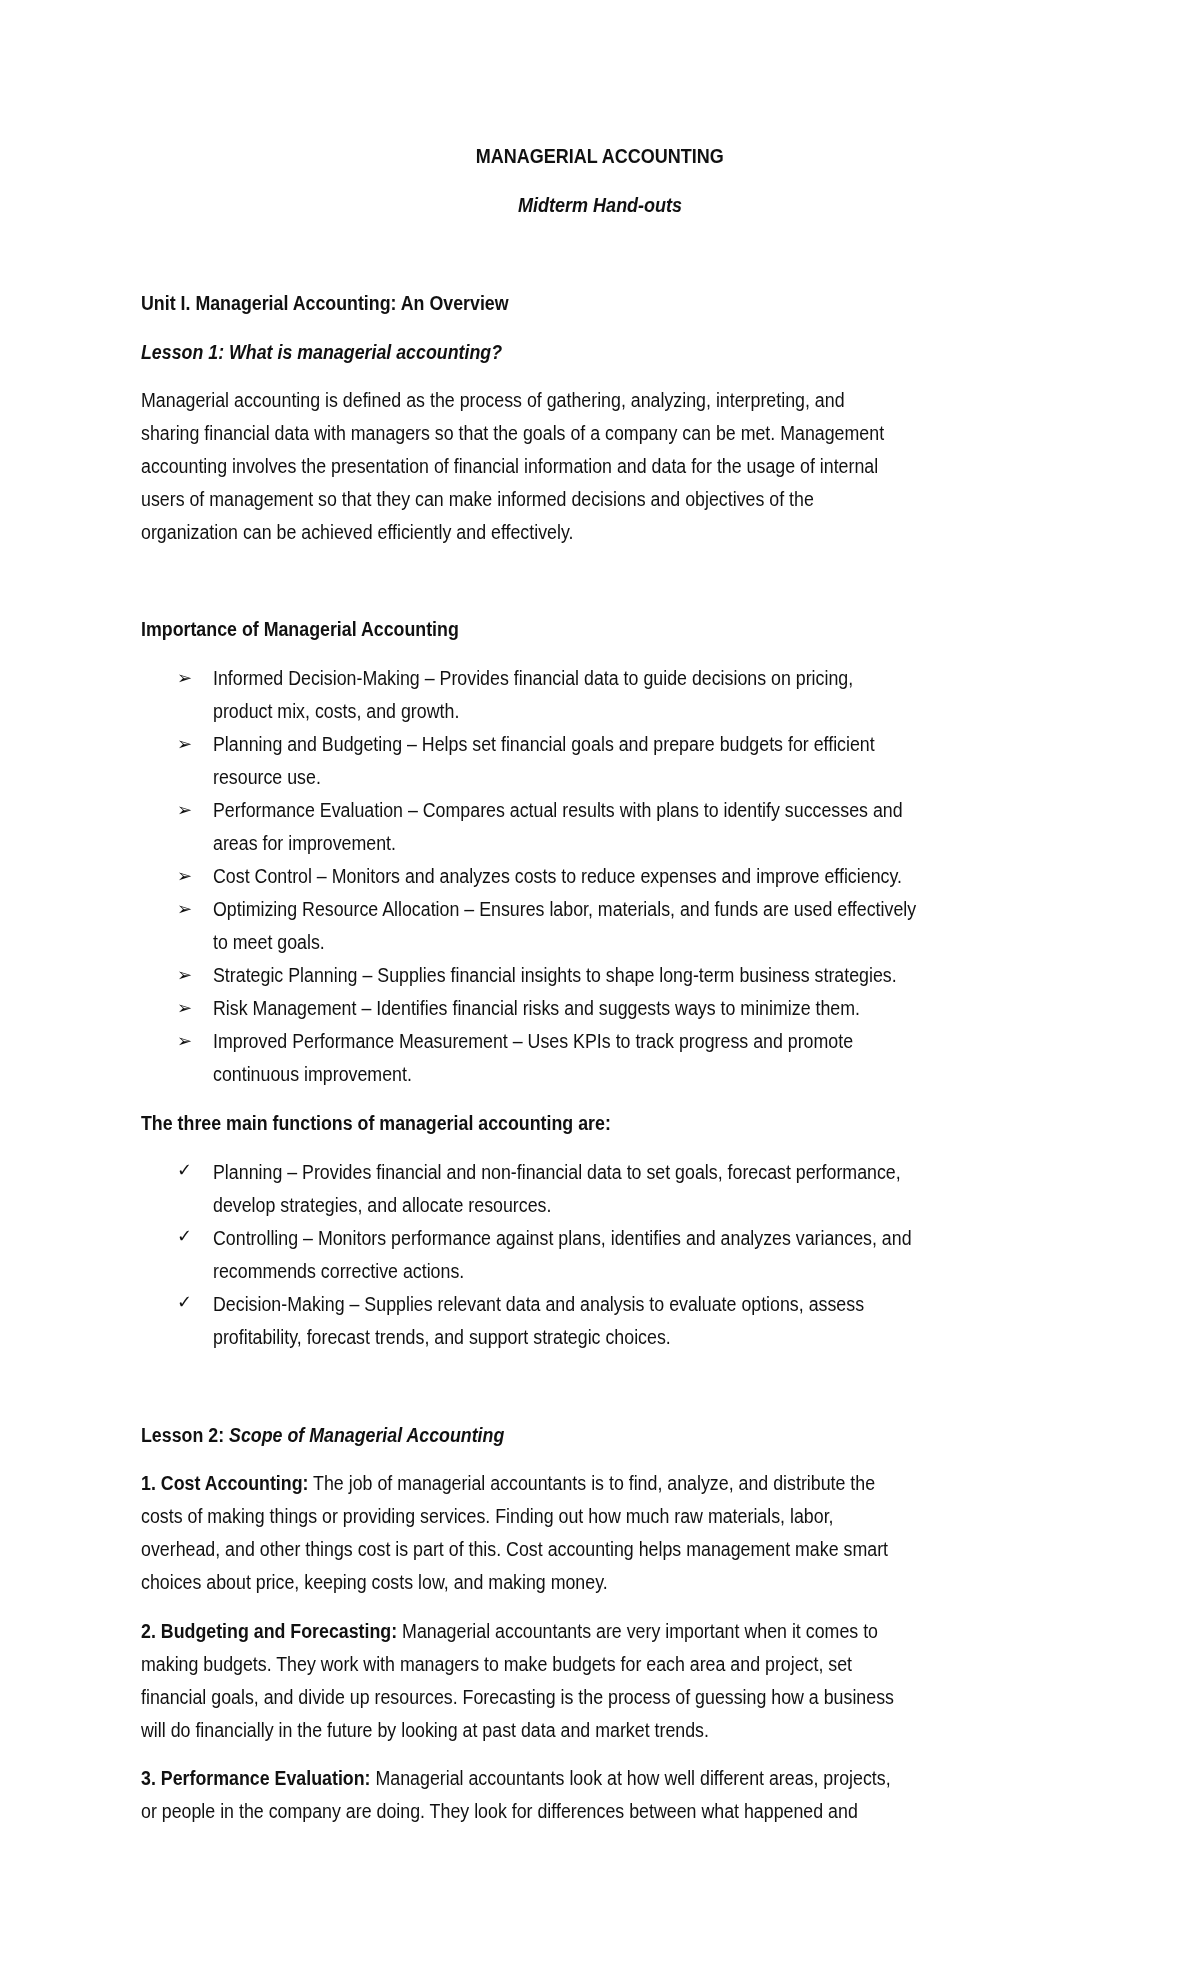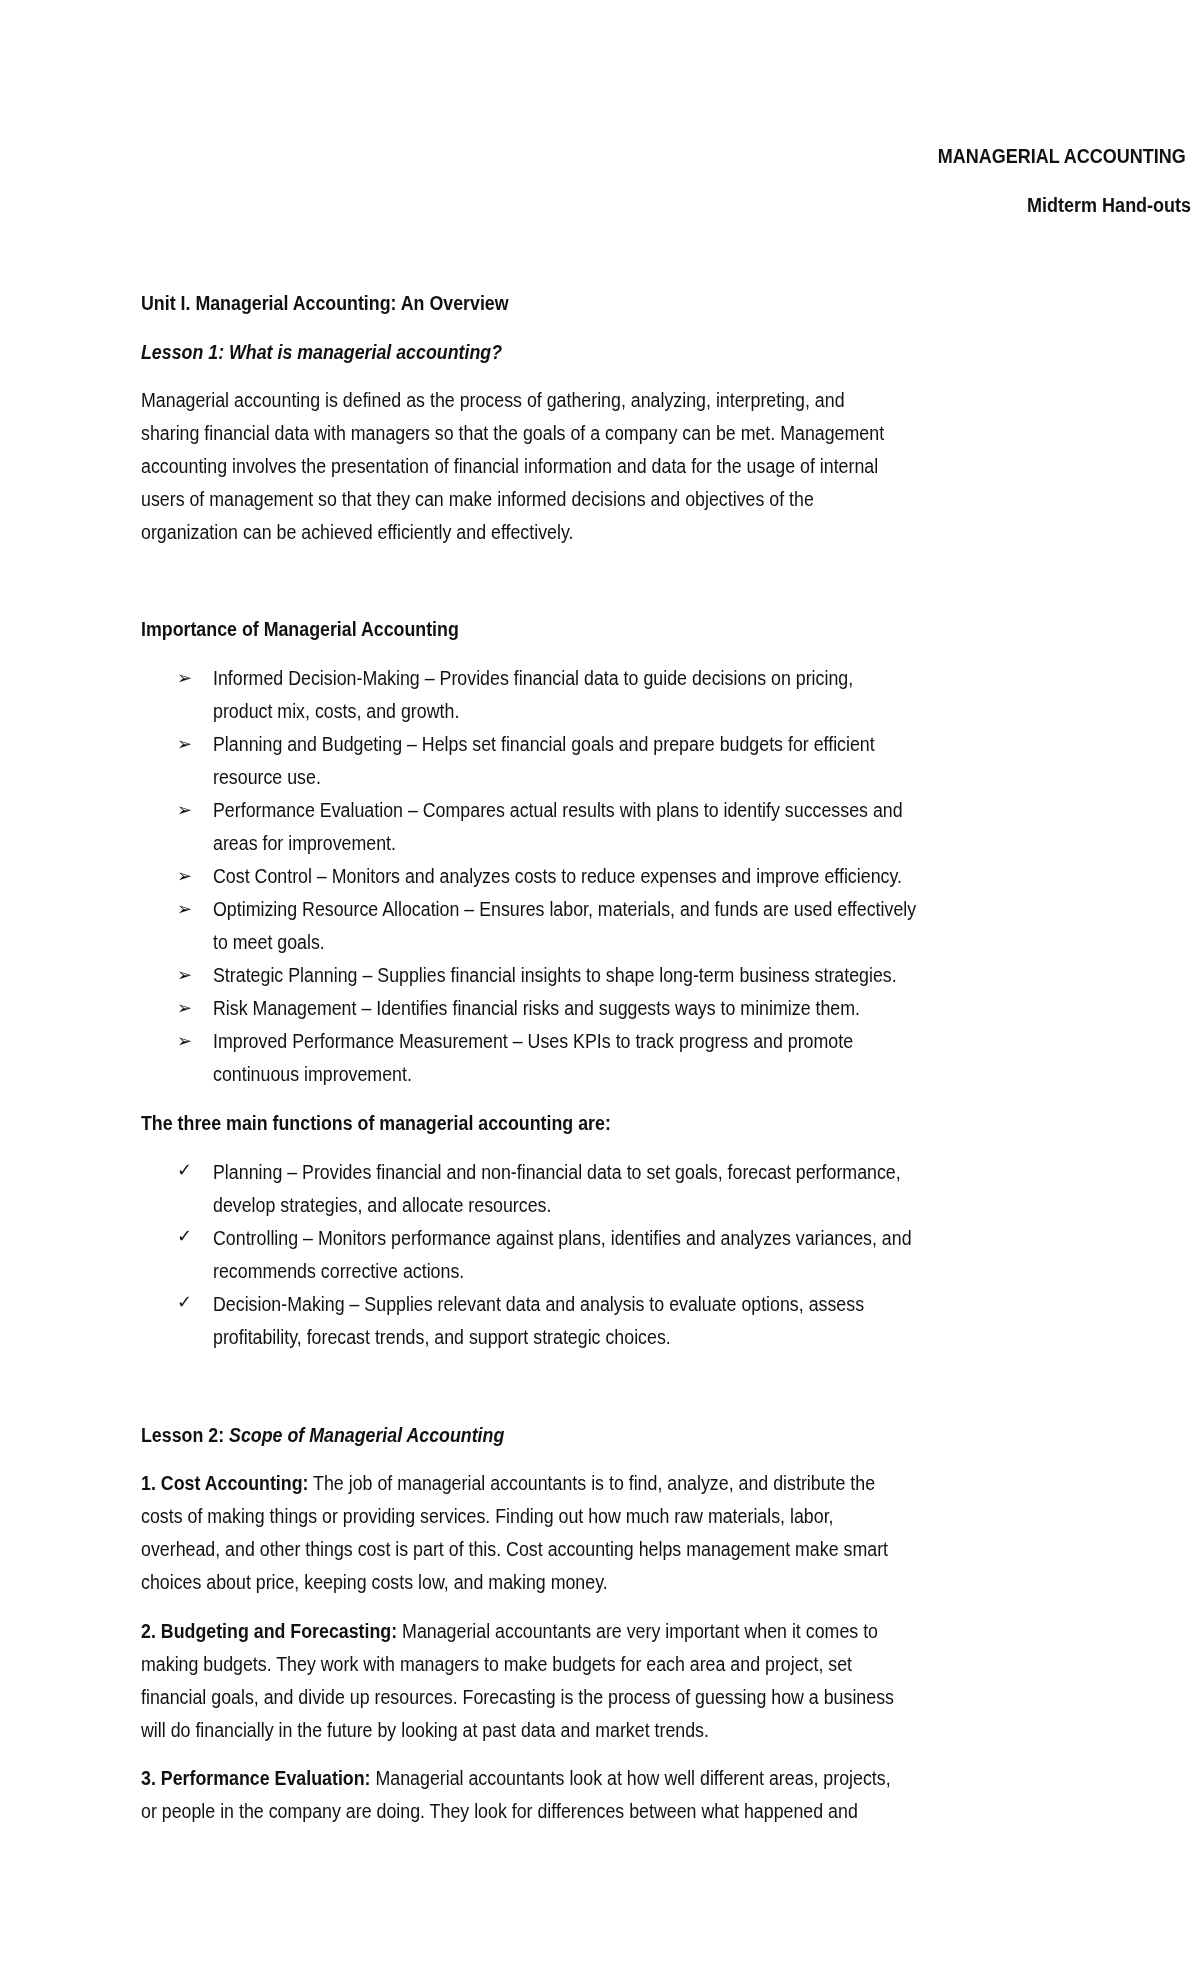--- a/index.html
+++ b/index.html
@@ -1,30 +1,30 @@
 <!DOCTYPE html>
 <html><head>
 <meta charset="utf-8">
 <style>
   html, body { margin:0; padding:0; background:#ffffff; }
   body { width:1200px; height:1976px; position:relative; overflow:hidden;
          font-family:"Liberation Sans", sans-serif; color:#111111; }
   .ln { position:absolute; white-space:nowrap; font-size:20px; line-height:24px;
         transform-origin:left center; transform:scaleX(0.89); }
-  .ctr { left:0; width:1200px; text-align:right; transform:none; }
+  .ctr { left:0; width:1200px; text-align:center; transform:none; }
   .ctr span { display:inline-block; transform:scaleX(0.9); }
   .b { font-weight:bold; }
   .i { font-style:italic; }
   .glyph { position:absolute; font-size:18px; line-height:24px; font-family:"DejaVu Sans", sans-serif; }
 </style>
 </head>
 <body>
 
 <div class="ln ctr b" style="top:144px;"><span>MANAGERIAL ACCOUNTING</span></div>
-<div class="ln ctr b" style="top:193px;"><span>Midterm Hand-outs</span></div>
+<div class="ln ctr b" style="top:193px;font-style:italic;"><span>Midterm Hand-outs</span></div>
 
 <div class="ln b" style="left:141px; top:291px;">Unit I. Managerial Accounting: An Overview</div>
 
 <div class="ln b i" style="left:141px; top:340px;">Lesson 1: What is managerial accounting?</div>
 <div>
   <div class="ln" style="left:141px; top:388px;">Managerial accounting is defined as the process of gathering, analyzing, interpreting, and</div>
   <div class="ln" style="left:141px; top:421px;">sharing financial data with managers so that the goals of a company can be met. Management</div>
   <div class="ln" style="left:141px; top:454px;">accounting involves the presentation of financial information and data for the usage of internal</div>
   <div class="ln" style="left:141px; top:487px;">users of management so that they can make informed decisions and objectives of the</div>
   <div class="ln" style="left:141px; top:520px;">organization can be achieved efficiently and effectively.</div>

